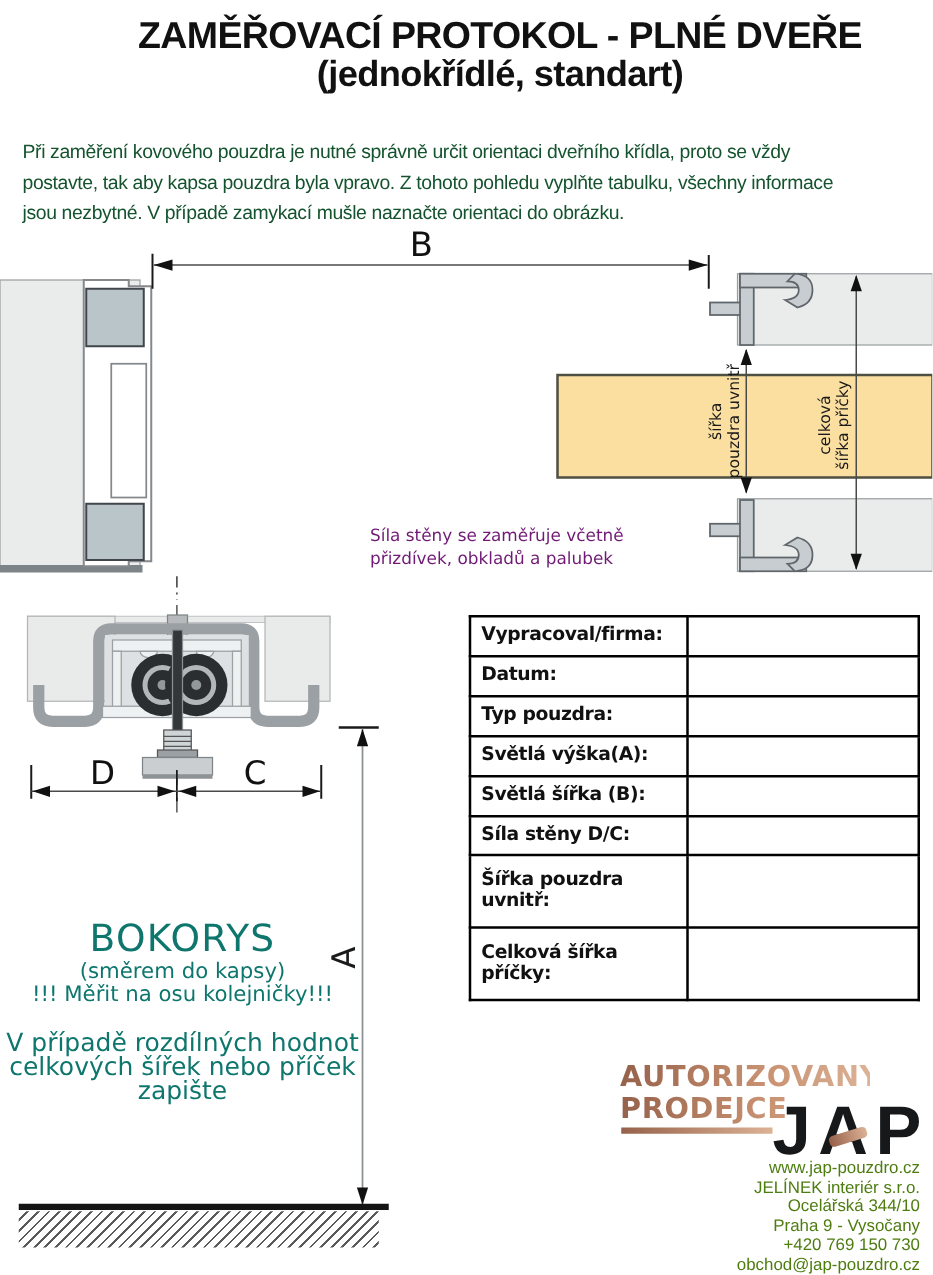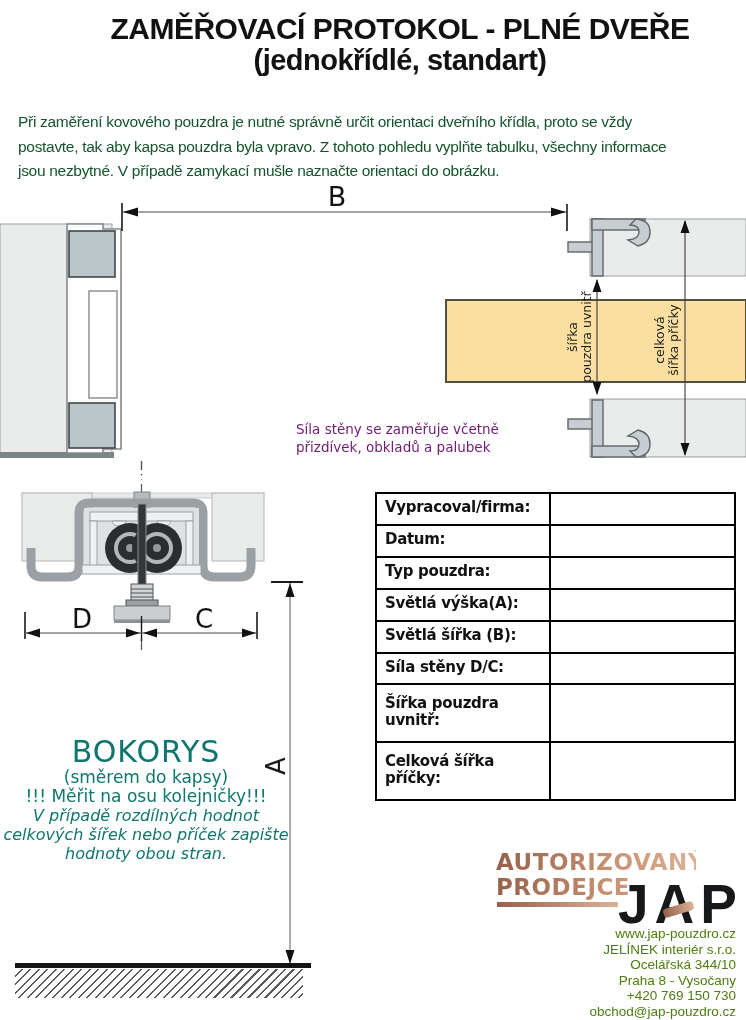--- a/index.html
+++ b/index.html
@@ -23,21 +23,21 @@
   
   .form-table-wrap { left:375px; top:492px; width:361px; height:309px; }
   table.form { border-collapse:collapse; width:100%; height:100%; table-layout:fixed; }
   table.form td { border:2.4px solid #000; vertical-align:middle; padding:0 4px 2px 8px; }
   td.lbl { width:160px; font-weight:bold; font-size:15px; line-height:17px; letter-spacing:-0.3px; }
   td.val { background:#fff; }
   
   .bokorys { left:0; top:736px; width:292px; text-align:center; color:#0f766e; }
   .bokorys .hd { font-size:30px; line-height:32px; letter-spacing:1px; }
   .bokorys .sub { font-size:17px; line-height:19px; }
-  .bokorys .note { font-size:16px; line-height:19px;font-style:italic; }
+  .bokorys .note { margin-top:19px; font-size:20px; line-height:19px; }
   
   .hatch { left:15px; top:969px; width:288px; height:29px;
            background:repeating-linear-gradient(135deg,#ffffff 0px,#ffffff 4.5px,#5a5a5a 4.5px,#5a5a5a 6px); }
   
   .copper-txt { left:496px; top:850px; width:200px; font-size:23px; font-weight:bold;
                 line-height:25px; letter-spacing:0.5px; color:#b5835f; }
   @supports (-webkit-background-clip:text) {
     .copper-txt, .brand-swoosh-txt {
       background:linear-gradient(90deg,#96614a,#c68f6f 55%,#dcb295);
       -webkit-background-clip:text; background-clip:text; color:transparent;
@@ -225,33 +225,32 @@
     </table>
   </div>
 
   <div class="abs bokorys">
     <div class="hd">BOKORYS</div>
     <div class="sub">(směrem do kapsy)</div>
     <div class="sub">!!! Měřit na osu kolejničky!!!</div>
     <div class="note">
       <div>V případě rozdílných hodnot</div>
       <div>celkových šířek nebo příček zapište</div>
-      <div>hodnoty obou stran.</div>
     </div>
   </div>
 
   <div class="abs copper-txt">
     <div>AUTORIZOVANÝ</div>
     <div>PRODEJCE</div>
   </div>
   <div class="abs copper-bar"></div>
   <div class="abs brand">JAP</div>
   <div class="abs brand-swoosh"></div>
   <div class="abs contact">
     <div>www.jap-pouzdro.cz</div>
     <div>JELÍNEK interiér s.r.o.</div>
     <div>Ocelářská 344/10</div>
-    <div>Praha 8 - Vysočany</div>
+    <div>Praha 9 - Vysočany</div>
     <div>+420 769 150 730</div>
     <div>obchod@jap-pouzdro.cz</div>
   </div>
 
 </div>
 
 </body></html>

